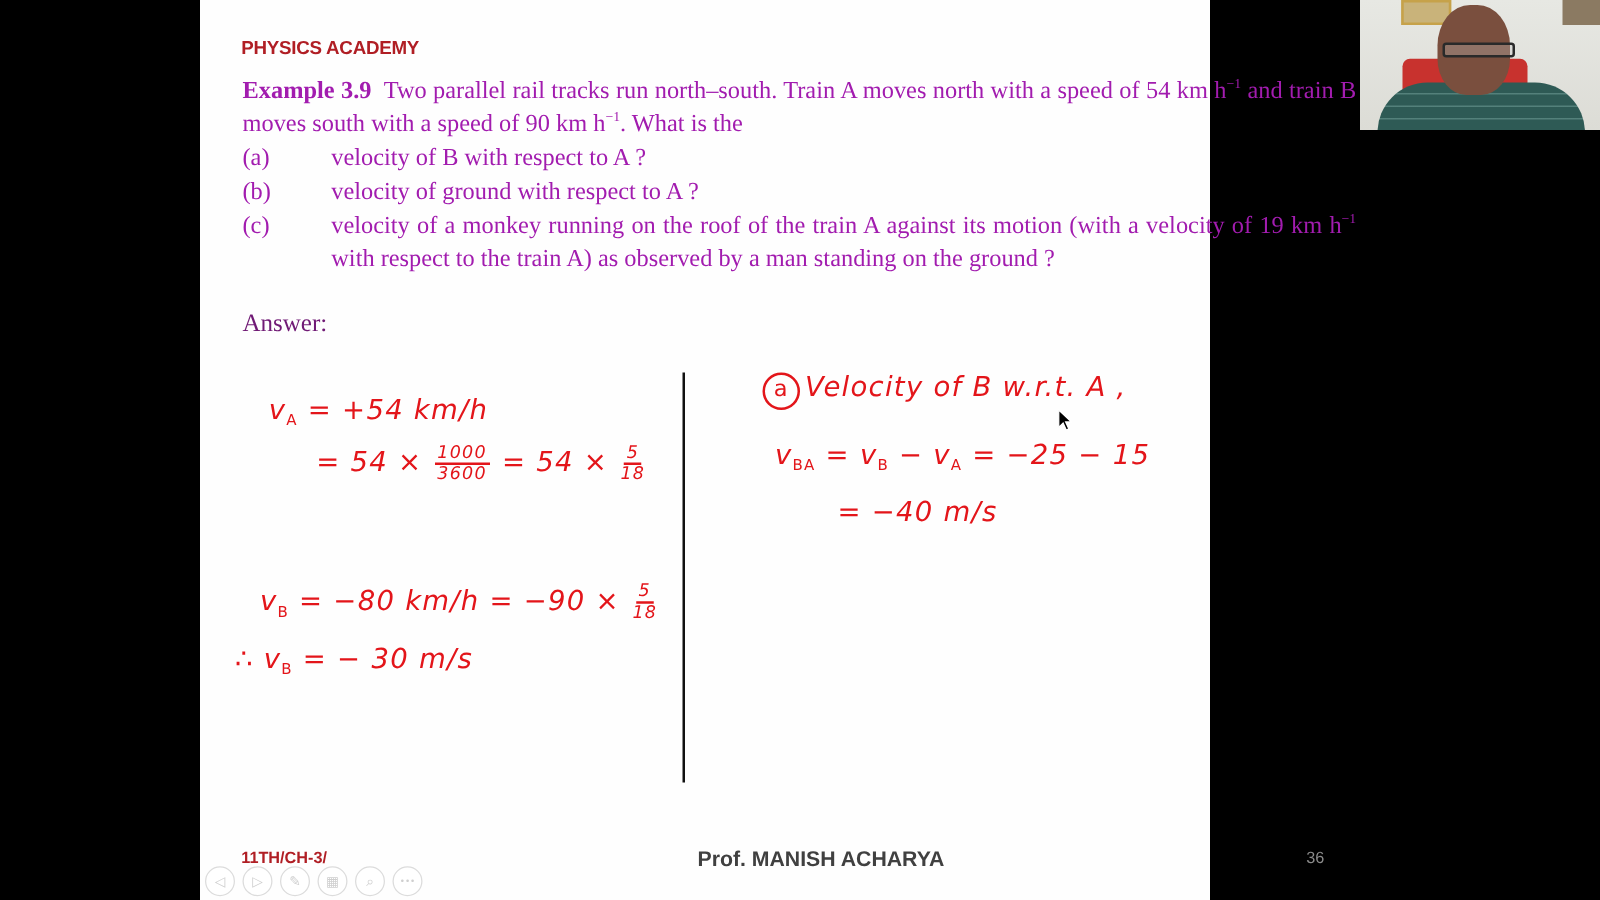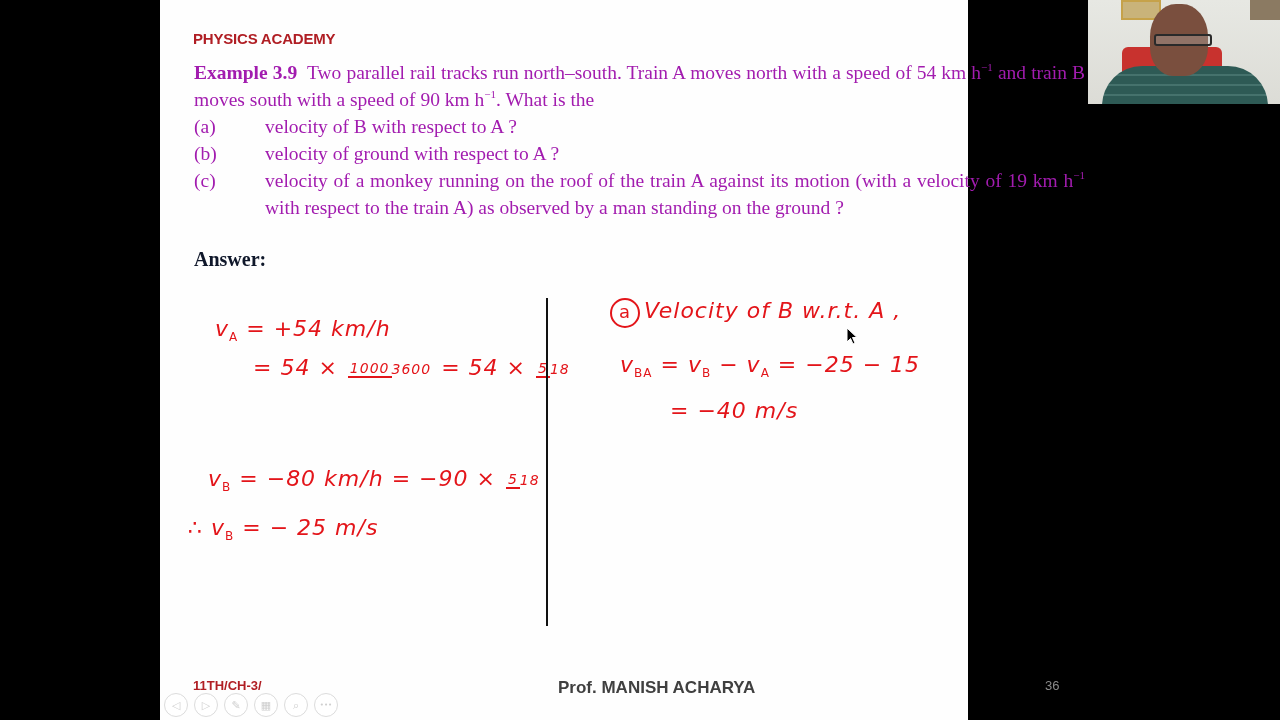--- a/index.html
+++ b/index.html
@@ -23,34 +23,34 @@
     }
     .question .ex-title { font-weight: bold; }
     .question p { margin: 0; text-align: justify; }
     .question sup { font-size: 11px; line-height: 0; vertical-align: 8px; }
     .qitem { display: flex; }
     .qitem .lbl { width: 71px; flex: none; }
     .qitem .txt { flex: 1; text-align: justify; }
     .qitem.justify .txt { text-align: justify; text-align-last: left; }
     .answer-label {
       position: absolute; left: 34px; top: 248px;
-      color: #0f172a; font-size: 20px; font-weight: bold;
+      color: #701a75; font-size: 20px; font-weight: normal;
     }
     .divider {
       position: absolute; left: 386px; top: 298px; width: 2px; height: 328px;
       background: #111;
     }
     .hw {
       position: absolute; color: #e3151a;
       font-family: "DejaVu Sans", sans-serif; font-size: 22px;
       white-space: nowrap; font-style: italic; letter-spacing: 1px;
     }
     .hw sub { font-size: 12px; font-style: normal; }
     .frac {
-      display: inline-flex; flex-direction: row; align-items: center;
+      display: inline-flex; flex-direction: column; align-items: center;
       vertical-align: middle; font-size: 14px; line-height: 15px; margin: 0 2px; text-align: right;
     }
     .frac .num { border-bottom: 2px solid #e3151a; padding: 0 2px; }
     .circled {
       display: inline-block; width: 26px; height: 26px; border: 2px solid #e3151a;
       border-radius: 50%; text-align: center; line-height: 24px; font-size: 18px;
       font-style: normal; margin-right: 4px;
     }
     .footer-left {
       position: absolute; left: 33px; top: 678px;
@@ -155,21 +155,21 @@
   <div class="hw" style="left:48px; top:466px;">
     <span>v</span><sub>B</sub>
     <span>= −80 km/h = −90 ×</span>
     <span class="frac">
         <span class="num">5</span>
         <span>18</span>
       </span>
   </div>
   <div class="hw" style="left:28px; top:515px;">
     <span>∴ </span><span>v</span><sub>B</sub>
-    <span>= − 25 m/s</span>
+    <span>= − 30 m/s</span>
   </div>
 
   <div class="divider"></div>
 
   <div class="hw" style="left:450px; top:298px;">
     <span class="circled">a</span><span>Velocity of B w.r.t. A ,</span>
   </div>
   <div class="hw" style="left:460px; top:352px;">
     <span>v</span><sub>BA</sub>
     <span>= v</span><sub>B</sub><span> − v</span><sub>A</sub><span> = −25 − 15</span>

